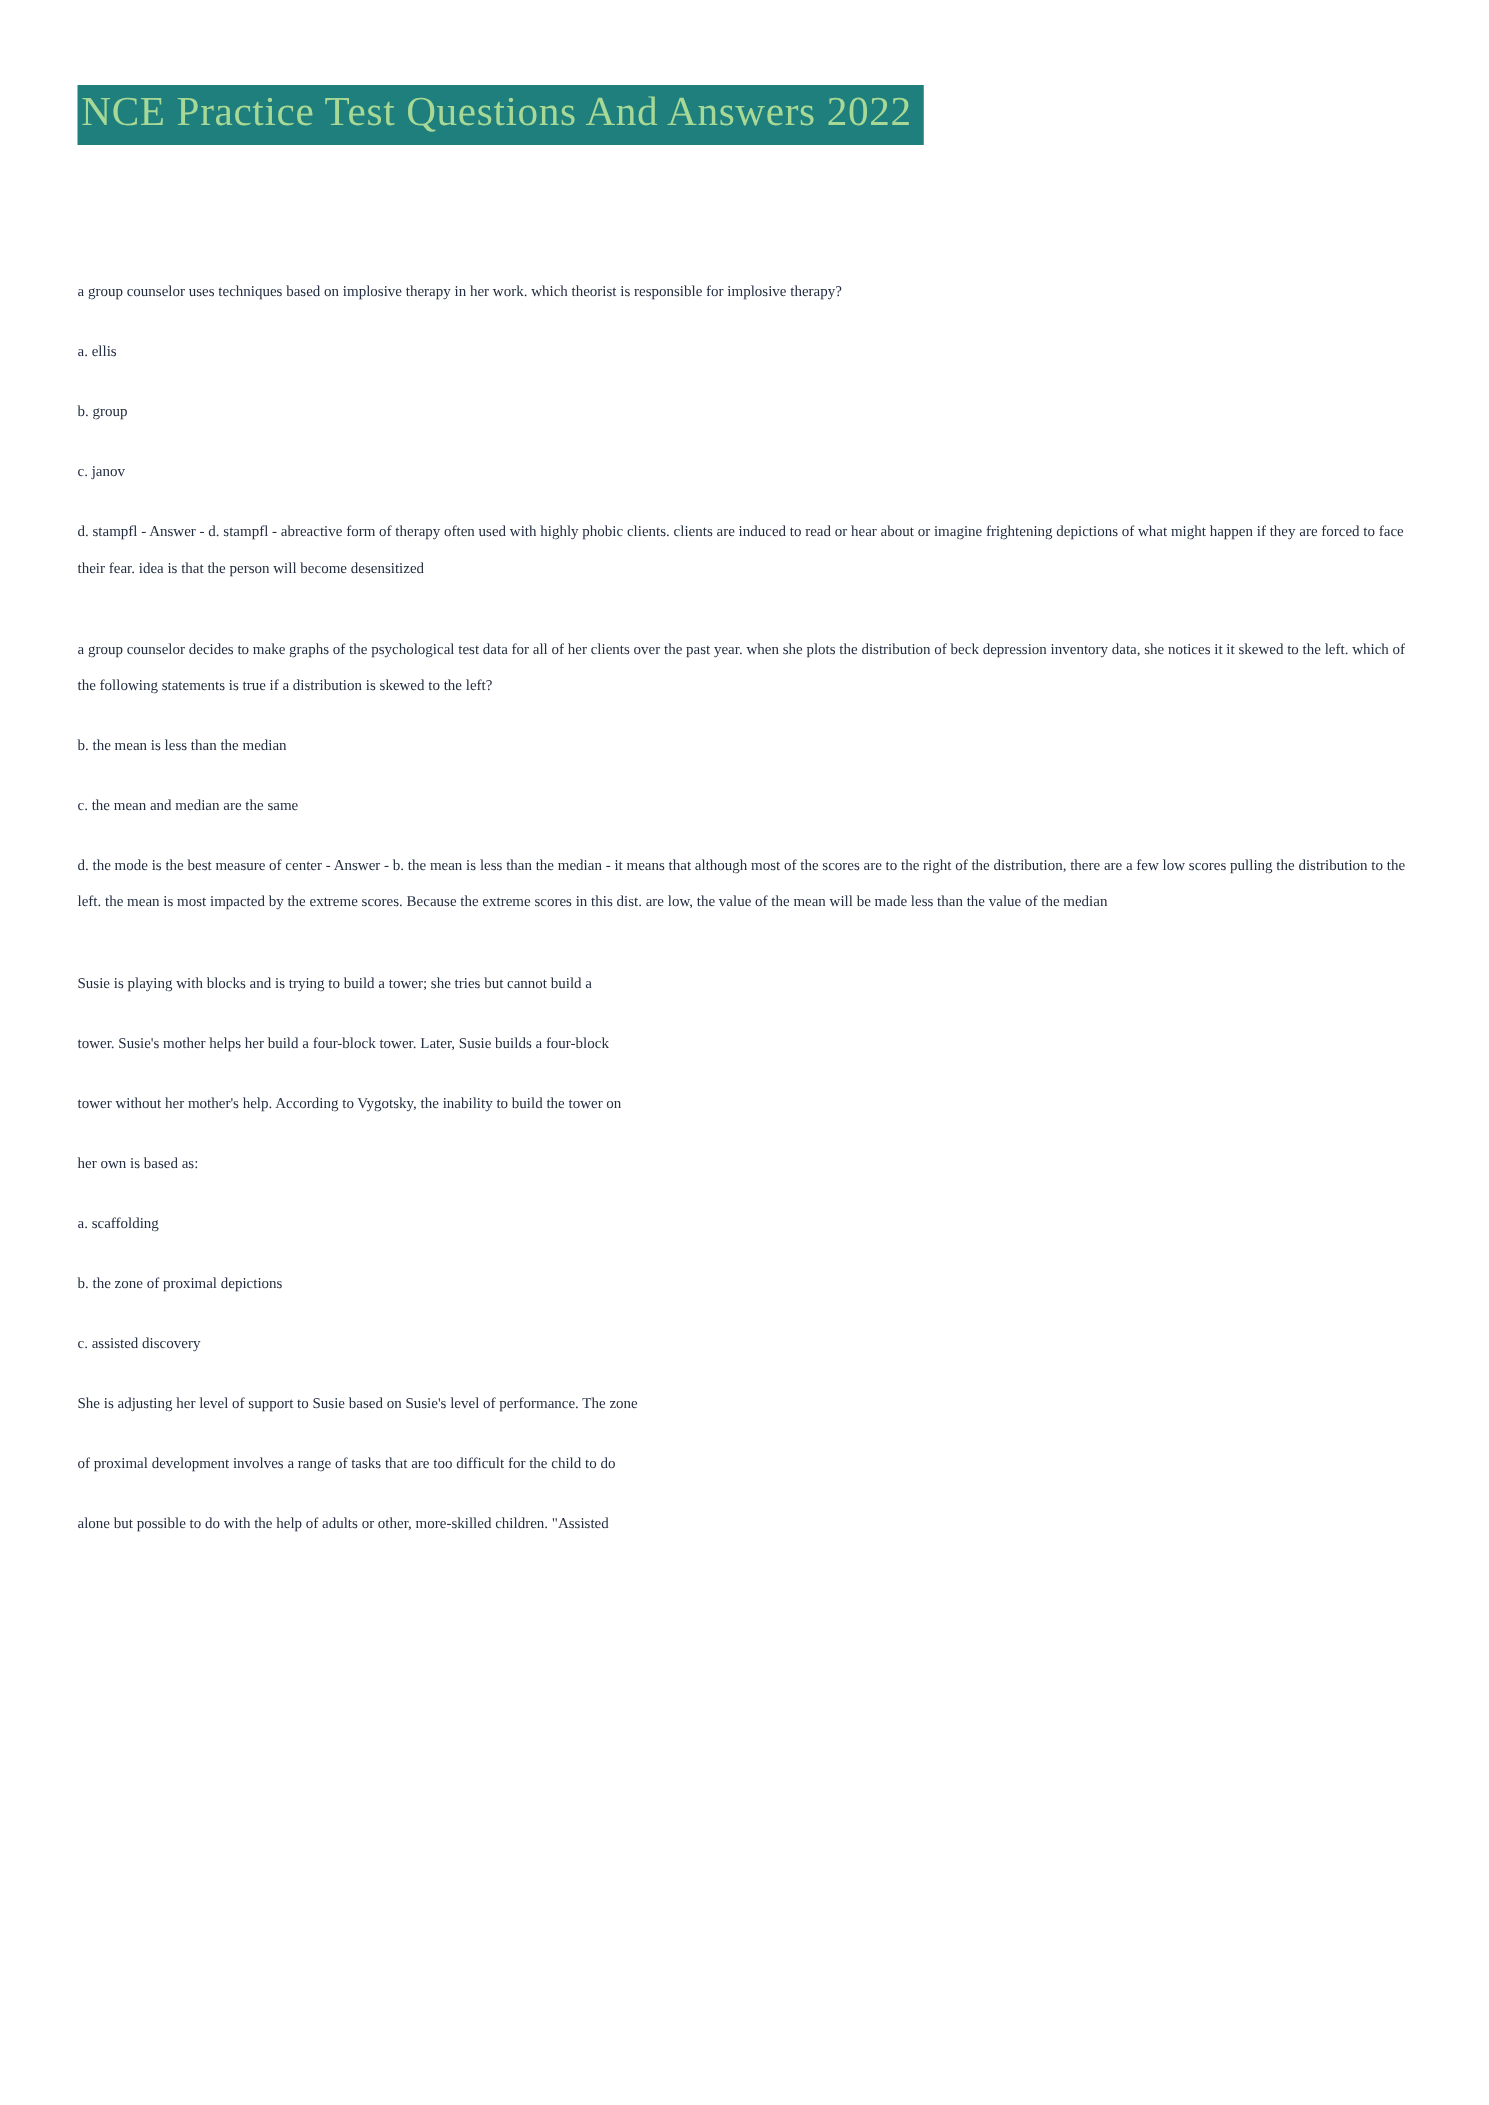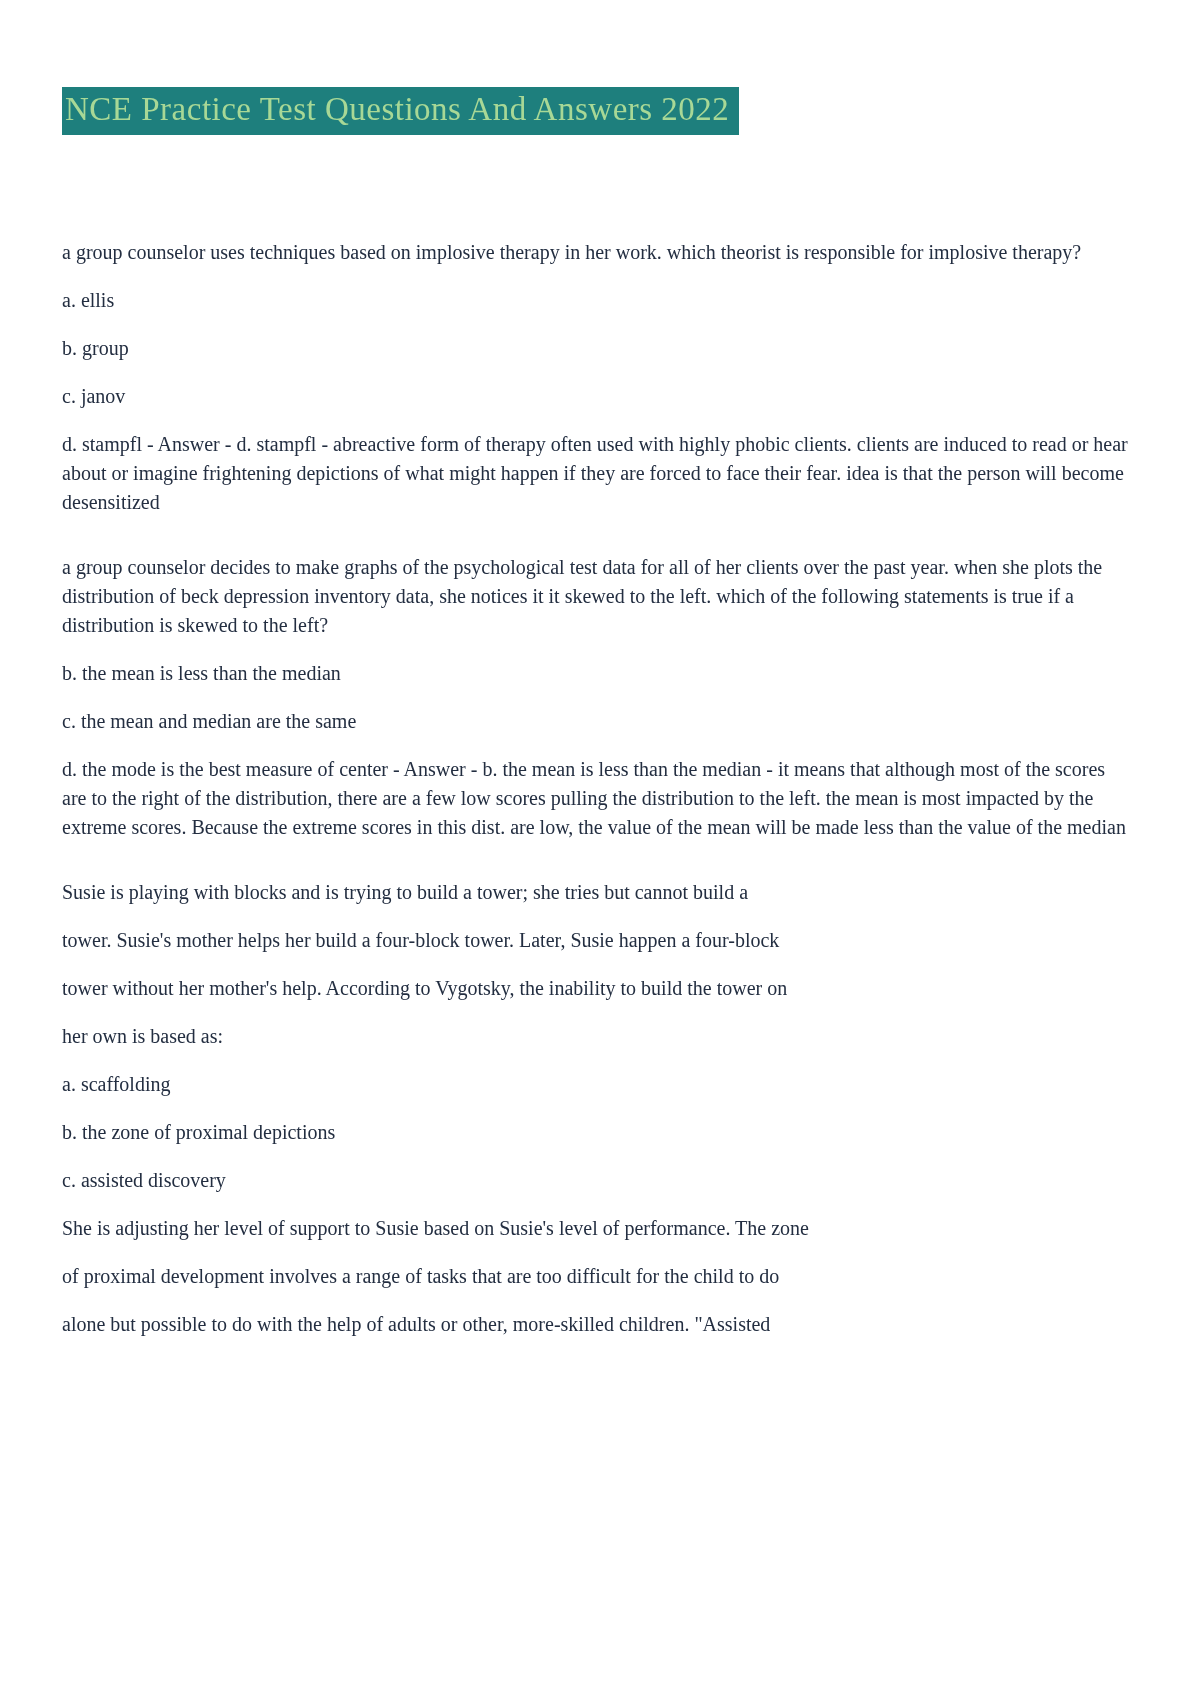--- a/index.html
+++ b/index.html
@@ -15,38 +15,38 @@
     height: 1684px;
     margin: 0 auto;
     background: var(--page-bg);
     font-family: "Liberation Serif", "DejaVu Serif", serif;
     color: var(--body-fg);
     overflow: hidden;
   }
   .page {
     width: 1191px;
     height: 1684px;
-    padding: 87px 57px 40px 62px;
+    padding: 68px 57px 40px 62px;
   }
   .doc-title {
     font-size: 33px;
     font-weight: normal;
     line-height: 1.0;
   }
   .doc-title .hl {
     display: inline-block;
     background: var(--title-bg);
     color: var(--title-fg);
     padding: 6px 10px 9px 3px;
     letter-spacing: 0.5px;
   }
   .content {
     margin-top: 103px;
     width: 1072px;
-    font-size: 20px;
+    font-size: 12px;
     line-height: 29px;
   }
   .content p {
     margin: 19px 0;
   }
   .section { margin: 0; }
   .section + .section { margin-top: 36px; }
 </style>
 </head>
 <body>
@@ -69,21 +69,21 @@
 
     <div class="section">
       <p>a group counselor decides to make graphs of the psychological test data for all of her clients over the past year. when she plots the distribution of beck depression inventory data, she notices it it skewed to the left. which of the following statements is true if a distribution is skewed to the left?</p>
       <p>b. the mean is less than the median</p>
       <p>c. the mean and median are the same</p>
       <p>d. the mode is the best measure of center - Answer - b. the mean is less than the median - it means that although most of the scores are to the right of the distribution, there are a few low scores pulling the distribution to the left. the mean is most impacted by the extreme scores. Because the extreme scores in this dist. are low, the value of the mean will be made less than the value of the median</p>
     </div>
 
     <div class="section">
       <p>Susie is playing with blocks and is trying to build a tower; she tries but cannot build a</p>
-      <p>tower. Susie's mother helps her build a four-block tower. Later, Susie happen a four-block</p>
+      <p>tower. Susie's mother helps her build a four-block tower. Later, Susie builds a four-block</p>
       <p>tower without her mother's help. According to Vygotsky, the inability to build the tower on</p>
       <p>her own is based as:</p>
       <p>a. scaffolding</p>
       <p>b. the zone of proximal depictions</p>
       <p>c. assisted discovery</p>
       <p>She is adjusting her level of support to Susie based on Susie's level of performance. The zone</p>
       <p>of proximal development involves a range of tasks that are too difficult for the child to do</p>
       <p>alone but possible to do with the help of adults or other, more-skilled children. "Assisted</p>
     </div>
 

